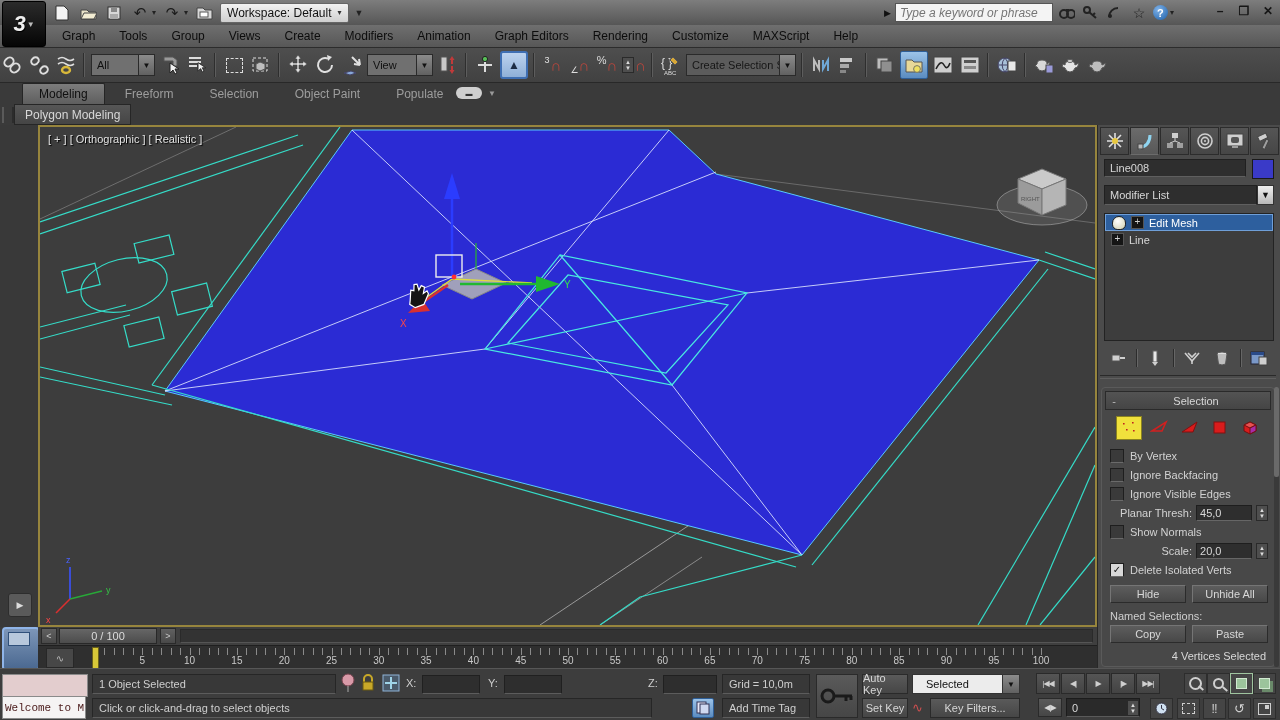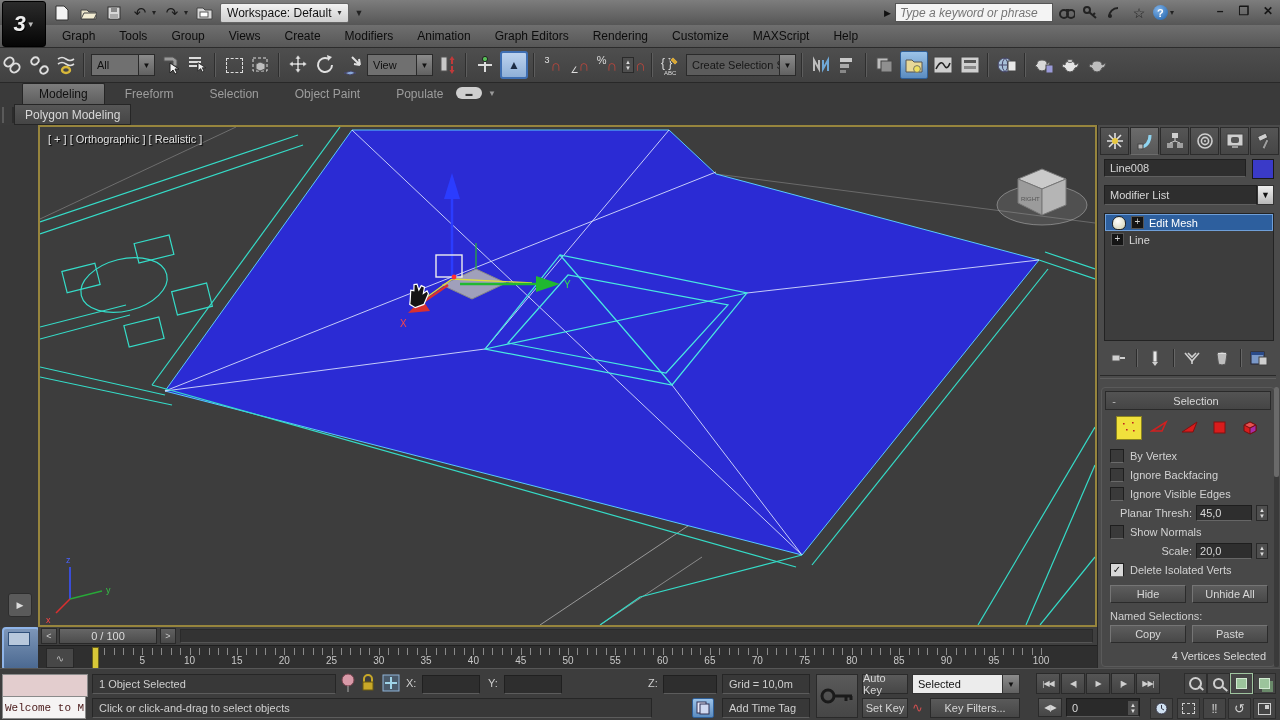--- a/index.html
+++ b/index.html
@@ -836,21 +836,21 @@
       <svg width="34" height="18">
           <circle cx="8" cy="9" r="6" fill="none" stroke="#1a1a1a" stroke-width="3"></circle>
           <path d="M14 9 h18 M26 9 v5 M31 9 v4" stroke="#1a1a1a" stroke-width="3"></path>
         </svg>
       </span>
 
     <span class="abs sbtn2" style="left:862px;top:5px;width:46px;height:20px;">Auto Key</span>
     <span class="abs sbtn2" style="left:862px;top:29px;width:46px;height:20px;">Set Key</span>
 
     <span class="abs" style="left:912px;top:5px;width:108px;height:20px;background:#ececec;border:1px solid #333;display:flex;align-items:center;color:#111;box-sizing:border-box;">
-      <span style="flex:1;padding-left:5px;">Selected</span>
+      <span style="flex:1;padding-left:13px;">Selected</span>
       <span style="width:16px;height:100%;background:linear-gradient(#8b8b8b,#616161);border-left:1px solid #333;display:flex;align-items:center;justify-content:center;font-size:8px;color:#111;">▼</span>
       </span>
     <span class="abs" style="left:912px;top:31px;font-size:13px;color:#d05050;">∿</span>
     <span class="abs sbtn2" style="left:930px;top:29px;width:90px;height:20px;">Key Filters...</span>
 
     <div id="playback">
         <span class="pb" style="left: 1036px;">|◀◀</span>
         <span class="pb" style="left: 1061px;">◀|</span>
         <span class="pb" style="left: 1086px;">▶</span>
         <span class="pb" style="left: 1111px;">|▶</span>

